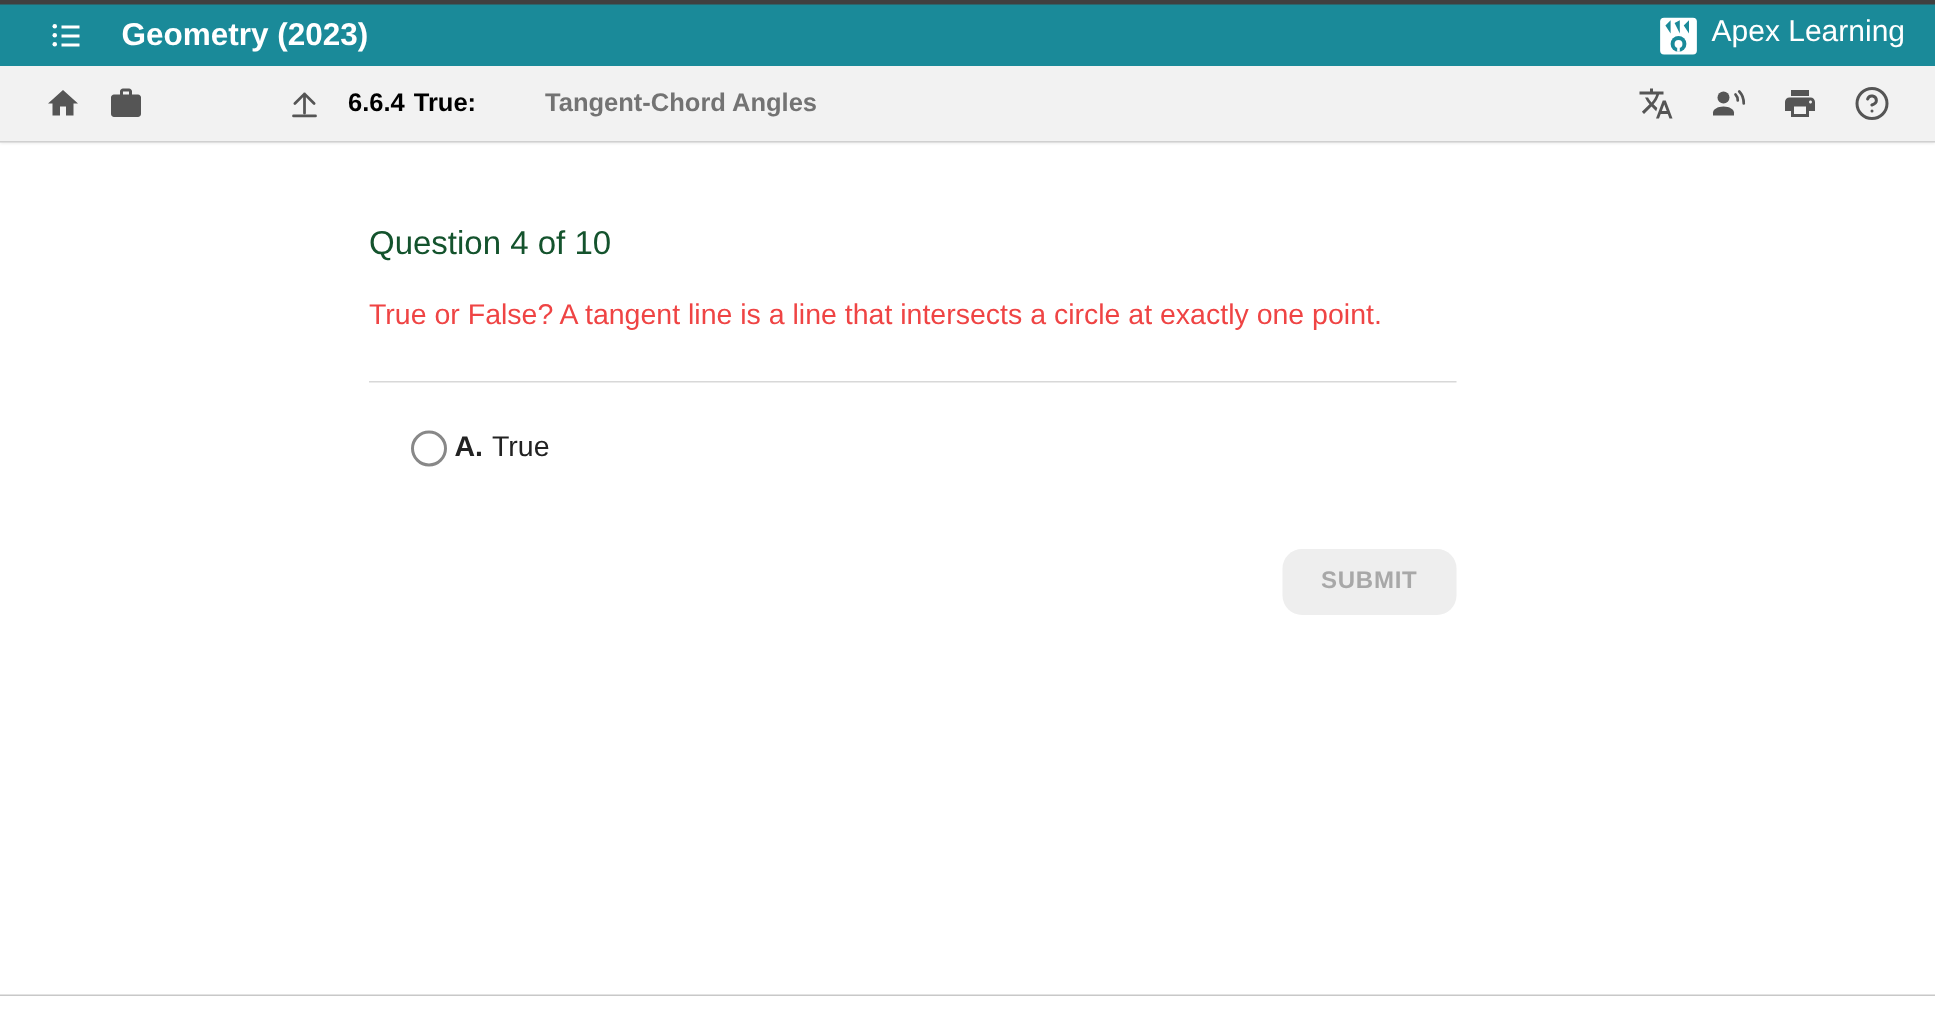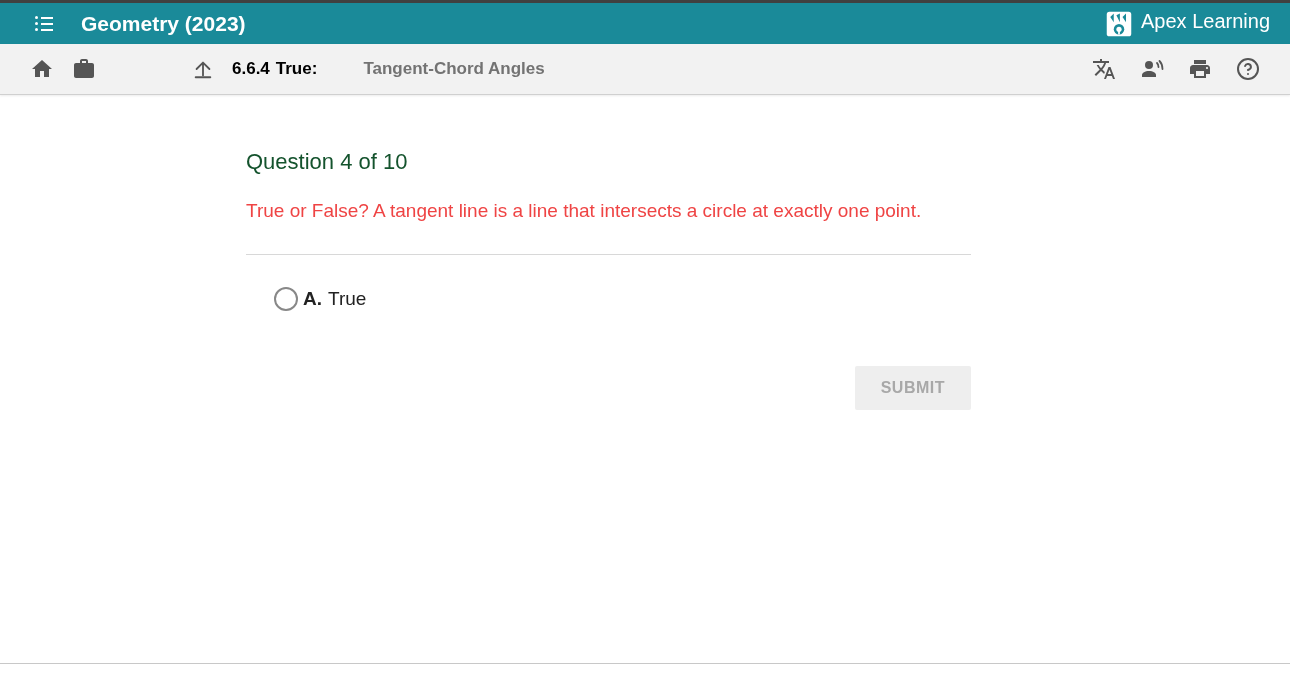--- a/index.html
+++ b/index.html
@@ -173,21 +173,21 @@
     }
     .submit-btn {
       background: #eeeeee;
       color: #a8a8a8;
       border: none;
       padding: 13px 26px;
       font-size: 16px;
       font-weight: 600;
       letter-spacing: 0.5px;
       cursor: pointer;
-      border-radius: 2px;
+      border-radius: 13px;
     }
     .bottom-line {
       position: absolute;
       bottom: 12px;
       left: 0;
       right: 0;
       border-top: 1px solid #c8c8c8;
     }
   </style>
 </head>

